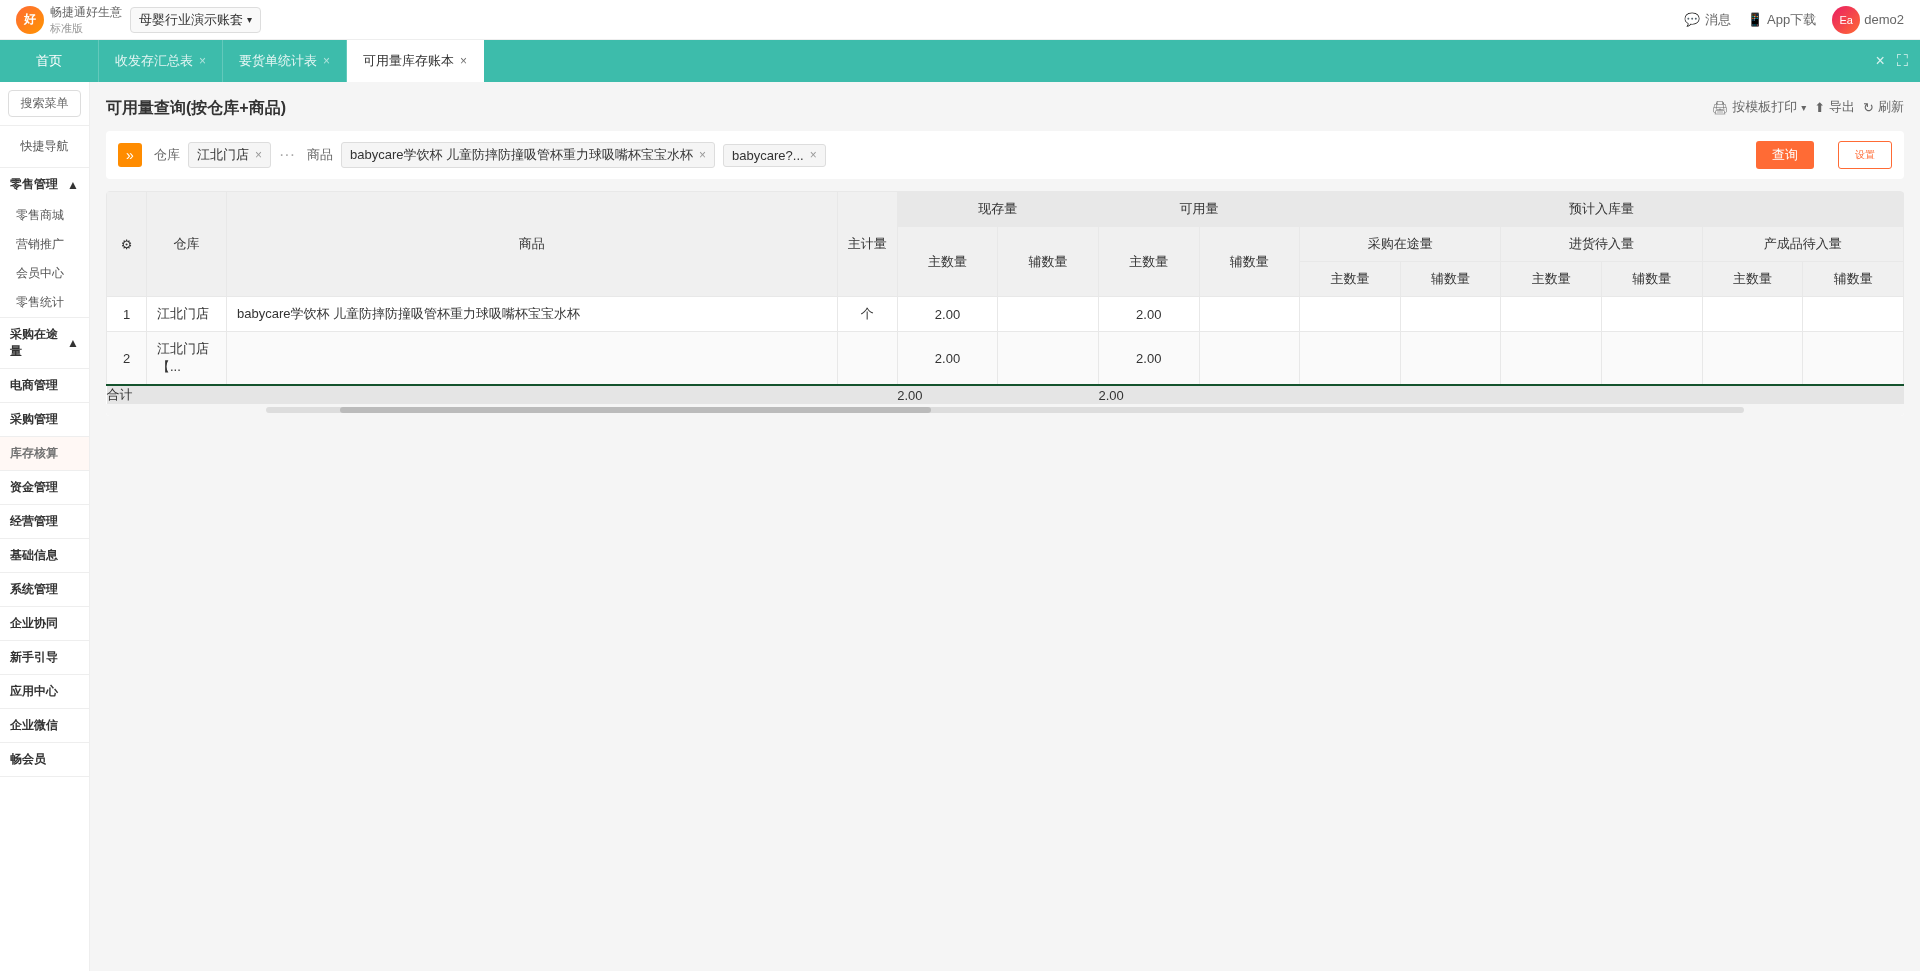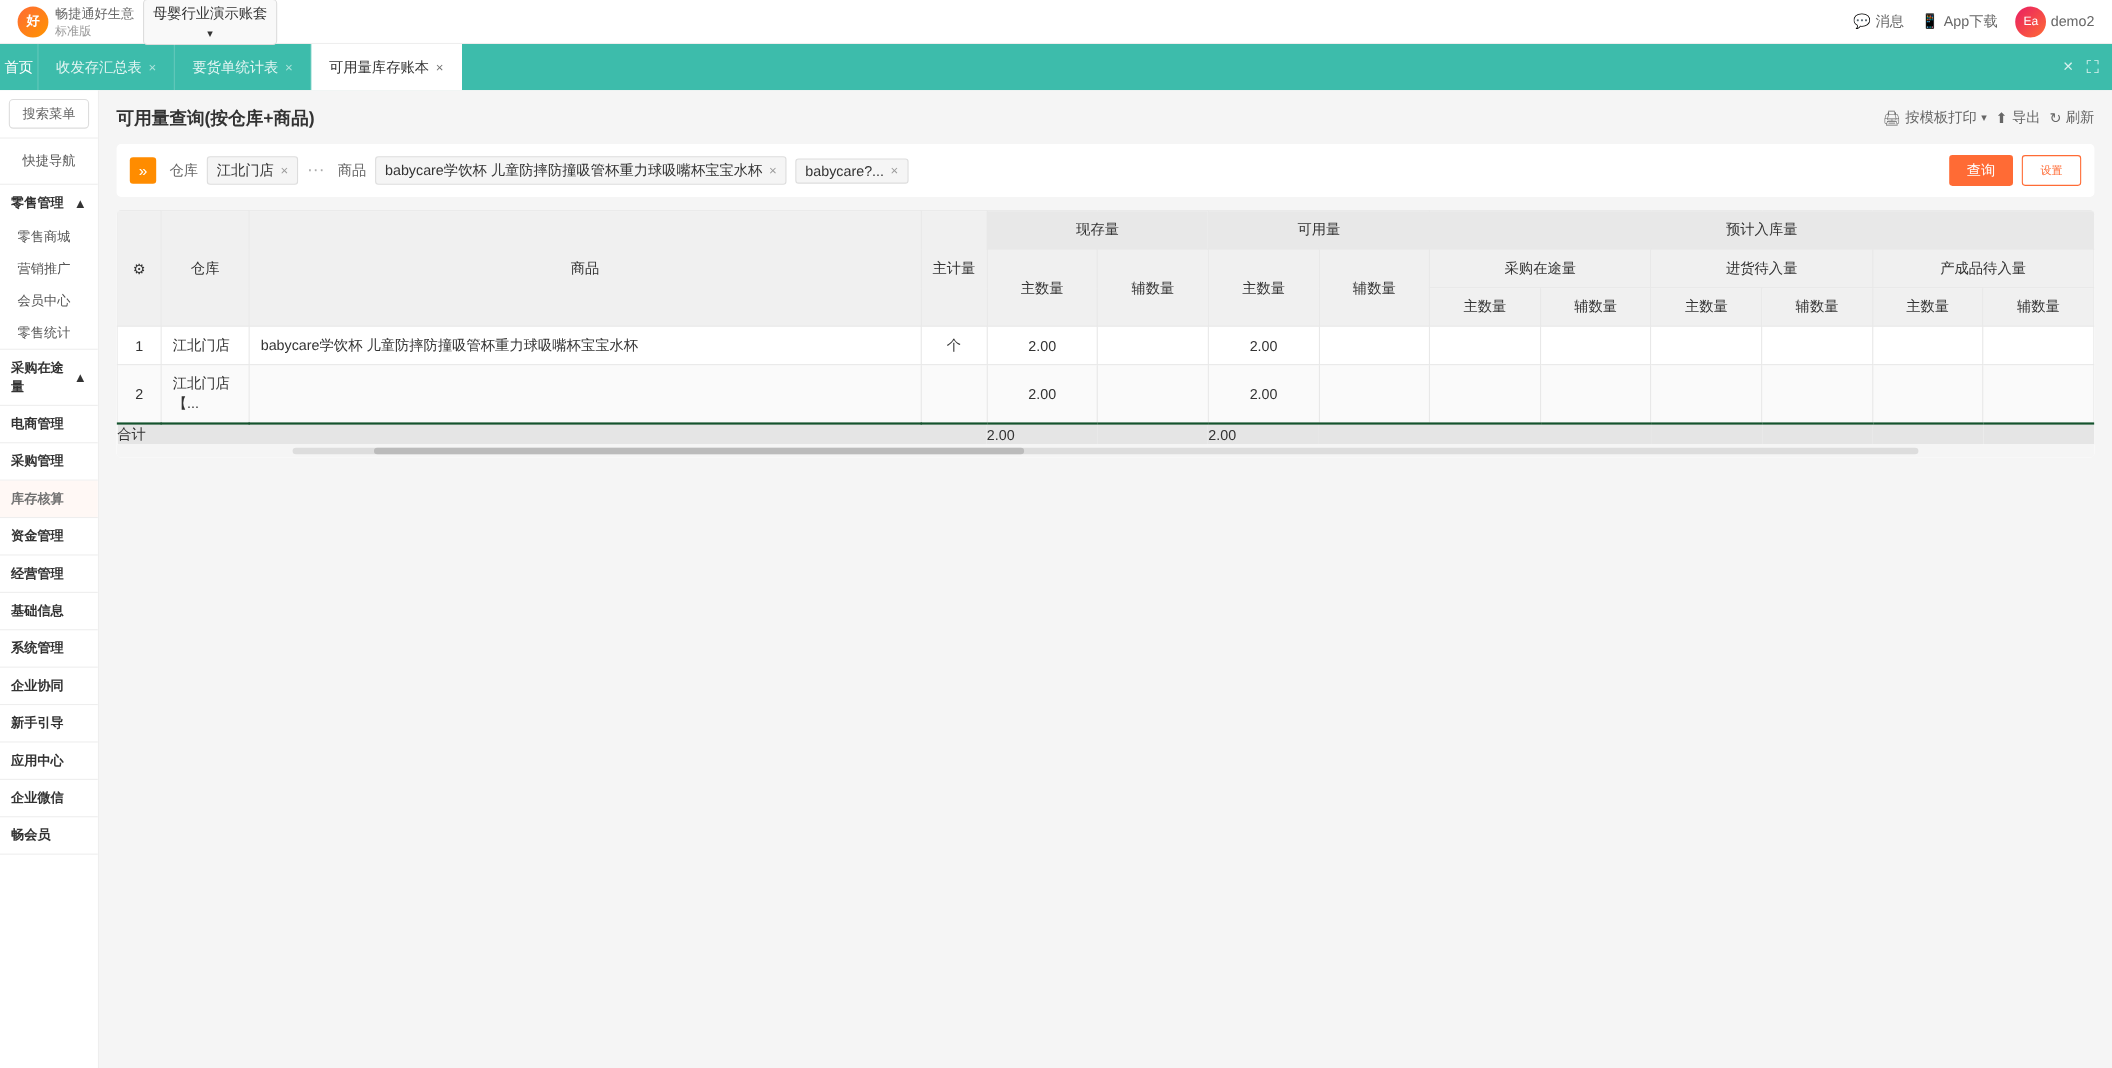--- a/index.html
+++ b/index.html
@@ -29,21 +29,21 @@
       width: 28px; height: 28px;
       background: linear-gradient(135deg, #ff6b35, #ff9500);
       border-radius: 50%;
       display: flex; align-items: center; justify-content: center;
       color: white; font-size: 12px; font-weight: bold;
     }
     .logo-text { font-size: 12px; color: #666; }
     .top-bar-dropdown {
       display: flex; align-items: center; gap: 4px;
       background: #f9f9f9; border: 1px solid #ddd; border-radius: 4px;
-      padding: 3px 8px; cursor: pointer; font-size: 13px; flex-direction: column;
+      padding: 3px 8px; cursor: pointer; font-size: 13px;
     }
     .top-bar-right {
       display: flex; align-items: center; gap: 16px;
       font-size: 13px; color: #666;
     }
     .top-bar-right-item {
       display: flex; align-items: center; gap: 4px; cursor: pointer;
     }
     .avatar {
       width: 28px; height: 28px; border-radius: 50%;
@@ -71,21 +71,21 @@
       position: relative;
     }
     .tab.active {
       background: #fff;
       color: #333;
     }
     .tab-close {
       font-size: 12px; color: inherit; opacity: 0.7; cursor: pointer;
     }
     .tab-home {
-      padding: 0 4px;
+      padding: 0 36px;
       color: white;
       font-size: 13px;
     }
     .tab-bar-end {
       margin-left: auto;
       display: flex; align-items: center;
       padding: 0 12px; gap: 12px;
     }
     .tab-bar-end-btn {
       color: white; opacity: 0.8; cursor: pointer; font-size: 16px;
@@ -174,21 +174,21 @@
     .filter-label { font-size: 13px; color: #666; }
     .filter-value {
       display: flex; align-items: center; gap: 4px;
       background: #f5f5f5; border: 1px solid #ddd; border-radius: 3px;
       padding: 3px 8px; font-size: 13px;
     }
     .filter-value .close-x { cursor: pointer; color: #999; font-size: 12px; margin-left: 2px; }
     .filter-dots { color: #aaa; font-size: 16px; cursor: pointer; }
     .filter-actions {
       margin-left: auto;
-      display: flex; gap: 8px;
+      display: flex; gap: 24px;
     }
     .btn-query {
       background: #ff6b35; color: white; border: none; border-radius: 3px;
       padding: 5px 16px; cursor: pointer; font-size: 13px;
     }
     .btn-settings {
       background: white; color: #ff6b35; border: 1px solid #ff6b35; border-radius: 3px;
       padding: 5px 16px; cursor: pointer; font-size: 10px;
     }
 

